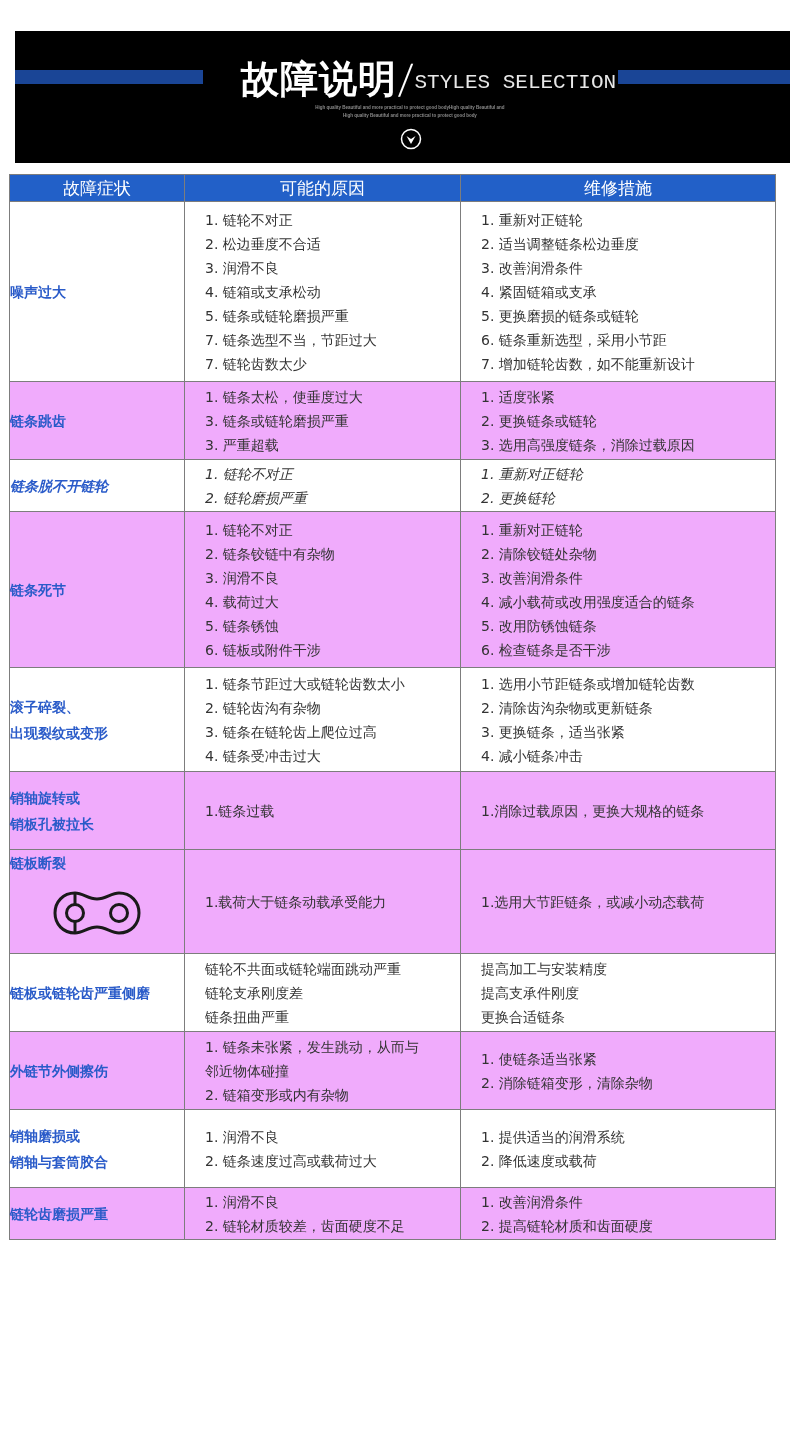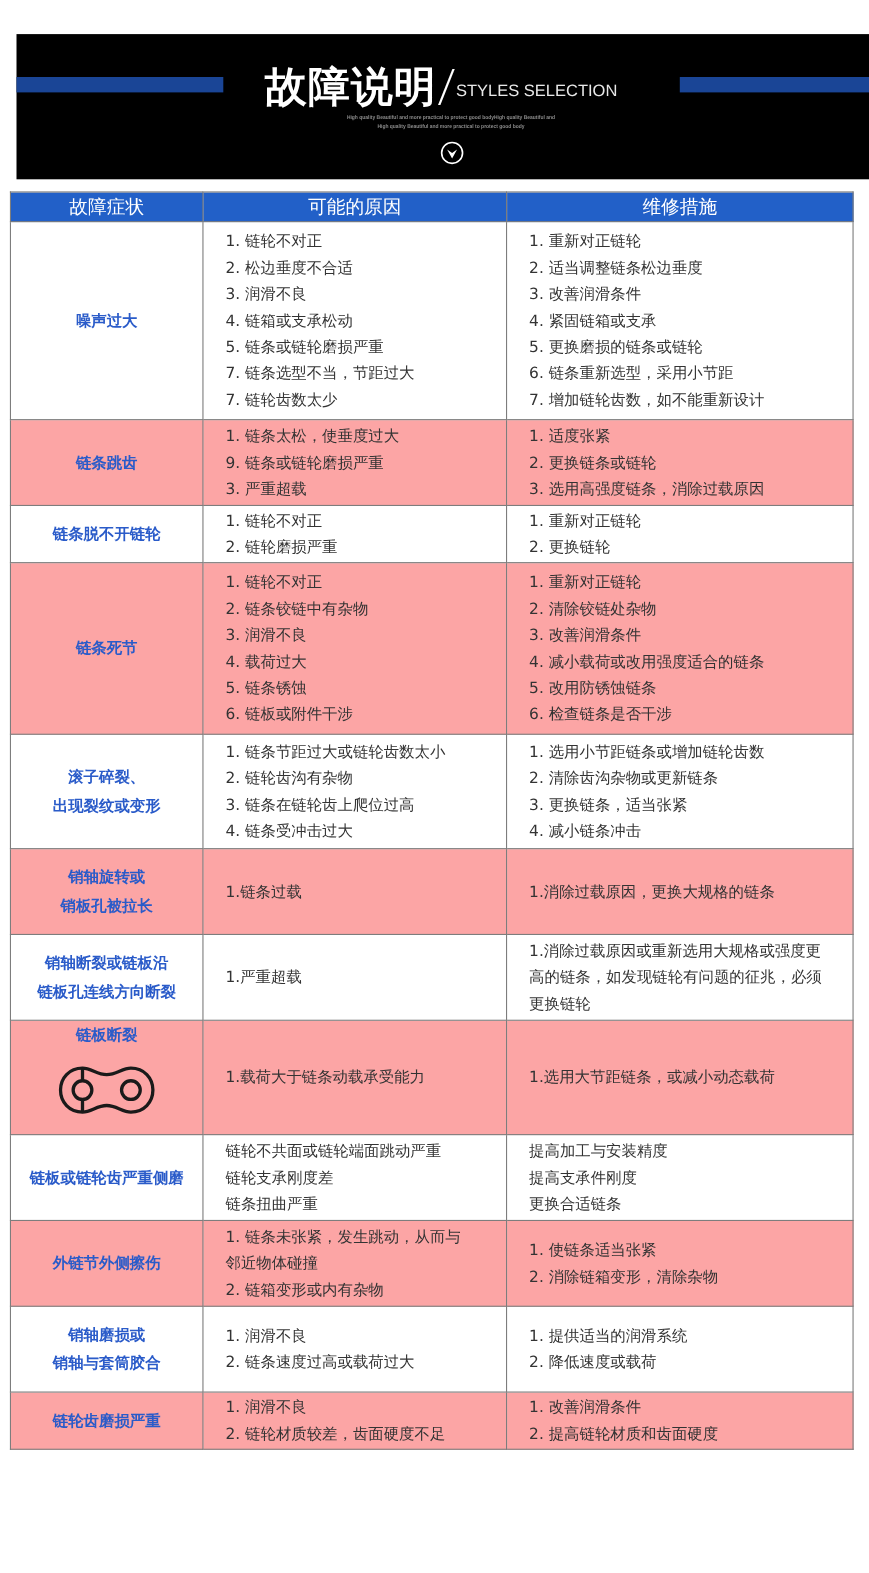--- a/index.html
+++ b/index.html
@@ -5,32 +5,32 @@
   html, body { margin:0; padding:0; background:#ffffff; }
   body { width:790px; height:1430px; position:relative; overflow:hidden;
          font-family:"DejaVu Sans", "Liberation Sans", sans-serif; }
   .banner { position:absolute; left:15px; top:31px; width:790px; height:132px; background:#000000; }
   .bar { position:absolute; top:39px; height:14px; background:#1a4596; }
   .bar.left { left:0; width:188px; }
   .bar.right { left:603px; width:187px; }
   .title-wrap { position:absolute; left:226px; top:20px; height:50px; display:flex; align-items:flex-end; white-space:nowrap; }
   .title-cn { font-family:"DejaVu Sans", sans-serif; font-weight:bold; font-size:38px; color:#ffffff; letter-spacing:1px; line-height:44px; }
   .title-slash { font-family:"DejaVu Sans", sans-serif; font-size:40px; color:#ffffff; font-weight:200; line-height:44px; margin:0 2px 0 2px; transform:skewX(-5deg); }
-  .title-en { font-family:Liberation Sans, sans-serif; font-size:15px; color:#e8e8e8; line-height:30px; letter-spacing:0px; padding-bottom:3px;margin-top:22px; }
+  .title-en { font-family:Liberation Mono, monospace; font-size:21px; color:#e8e8e8; line-height:30px; letter-spacing:0px; padding-bottom:3px;margin-top:22px; }
   .subtitle { position:absolute; left:0; width:790px; top:72px; text-align:center; font-family:"Liberation Sans", sans-serif; font-weight:bold; font-size:5px; color:#8a8a8a; line-height:8px; }
   .subtitle div { transform:scaleX(0.9); }
   .down-icon { position:absolute; left:385px; top:97px; width:22px; height:22px; }
 
   table.faults { position:absolute; left:9px; top:174px; width:766px; border-collapse:collapse; table-layout:fixed; }
   table.faults th, table.faults td { border:1px solid #7d7d7d; padding:0; }
   table.faults th { background:#2260c8; color:#ffffff; font-weight:normal; font-size:17px; height:26px; text-align:center; }
-  table.faults td.sym { text-align:center; color:#2a5bc9; font-weight:bold; font-size:14px; line-height:26px; }
+  table.faults td.sym { color:#2a5bc9; font-weight:bold; font-size:14px; line-height:26px; }
   table.faults td.txt { vertical-align:middle; font-size:14px; color:#333333; line-height:24px; padding-left:20px; padding-right:2px; }
   tr.odd td { background:#ffffff; }
-  tr.even td { background:#fca5a5; }
+  tr.even td { background:#f0abfc; }
   .line { display:block; }
   .link-icon { display:block; margin:14px auto 0 auto; width:88px; height:46px; }
 </style>
 </head>
 <body>
 
 <div class="banner">
   <div class="bar left"></div>
   <div class="bar right"></div>
   <div class="title-wrap">
@@ -84,30 +84,30 @@
           <span class="line">6. 链条重新选型，采用小节距</span>
           <span class="line">7. 增加链轮齿数，如不能重新设计</span>
         </td>
       </tr>
       <tr class="even" style="height: 78px;">
         <td class="sym">
           <span class="line">链条跳齿</span>
         </td>
         <td class="txt">
           <span class="line">1. 链条太松，使垂度过大</span>
-          <span class="line">9. 链条或链轮磨损严重</span>
+          <span class="line">3. 链条或链轮磨损严重</span>
           <span class="line">3. 严重超载</span>
         </td>
         <td class="txt">
           <span class="line">1. 适度张紧</span>
           <span class="line">2. 更换链条或链轮</span>
           <span class="line">3. 选用高强度链条，消除过载原因</span>
         </td>
       </tr>
-      <tr class="odd" style="height: 52px;">
+      <tr class="odd" style="height: 52px; font-style: italic;">
         <td class="sym">
           <span class="line">链条脱不开链轮</span>
         </td>
         <td class="txt">
           <span class="line">1. 链轮不对正</span>
           <span class="line">2. 链轮磨损严重</span>
         </td>
         <td class="txt">
           <span class="line">1. 重新对正链轮</span>
           <span class="line">2. 更换链轮</span>
@@ -155,34 +155,20 @@
       <tr class="even" style="height: 78px;">
         <td class="sym">
           <span class="line">销轴旋转或</span>
           <span class="line">销板孔被拉长</span>
         </td>
         <td class="txt">
           <span class="line">1.链条过载</span>
         </td>
         <td class="txt">
           <span class="line">1.消除过载原因，更换大规格的链条</span>
-        </td>
-      </tr>
-      <tr class="odd" style="height: 78px;">
-        <td class="sym">
-          <span class="line">销轴断裂或链板沿</span>
-          <span class="line">链板孔连线方向断裂</span>
-        </td>
-        <td class="txt">
-          <span class="line">1.严重超载</span>
-        </td>
-        <td class="txt">
-          <span class="line">1.消除过载原因或重新选用大规格或强度更</span>
-          <span class="line">高的链条，如发现链轮有问题的征兆，必须</span>
-          <span class="line">更换链轮</span>
         </td>
       </tr>
       <tr class="even" style="height: 104px;">
         <td class="sym" style="vertical-align: top; margin-top: 21px;">
           <span class="line" style="margin-top: 0px;">链板断裂</span>
           <svg class="link-icon" viewBox="0 0 88 46">
             <path d="M22 3 C30 3 35 9 44 9 C53 9 58 3 66 3 C78 3 86 12 86 23 C86 34 78 43 66 43 C58 43 53 37 44 37 C35 37 30 43 22 43 C10 43 2 34 2 23 C2 12 10 3 22 3 Z" fill="none" stroke="#1a1a1a" stroke-width="3"></path>
             <circle cx="22" cy="23" r="8.5" fill="none" stroke="#1a1a1a" stroke-width="3"></circle>
             <circle cx="66" cy="23" r="8.5" fill="none" stroke="#1a1a1a" stroke-width="3"></circle>
             <line x1="22" y1="3" x2="22" y2="14.5" stroke="#1a1a1a" stroke-width="3"></line>

